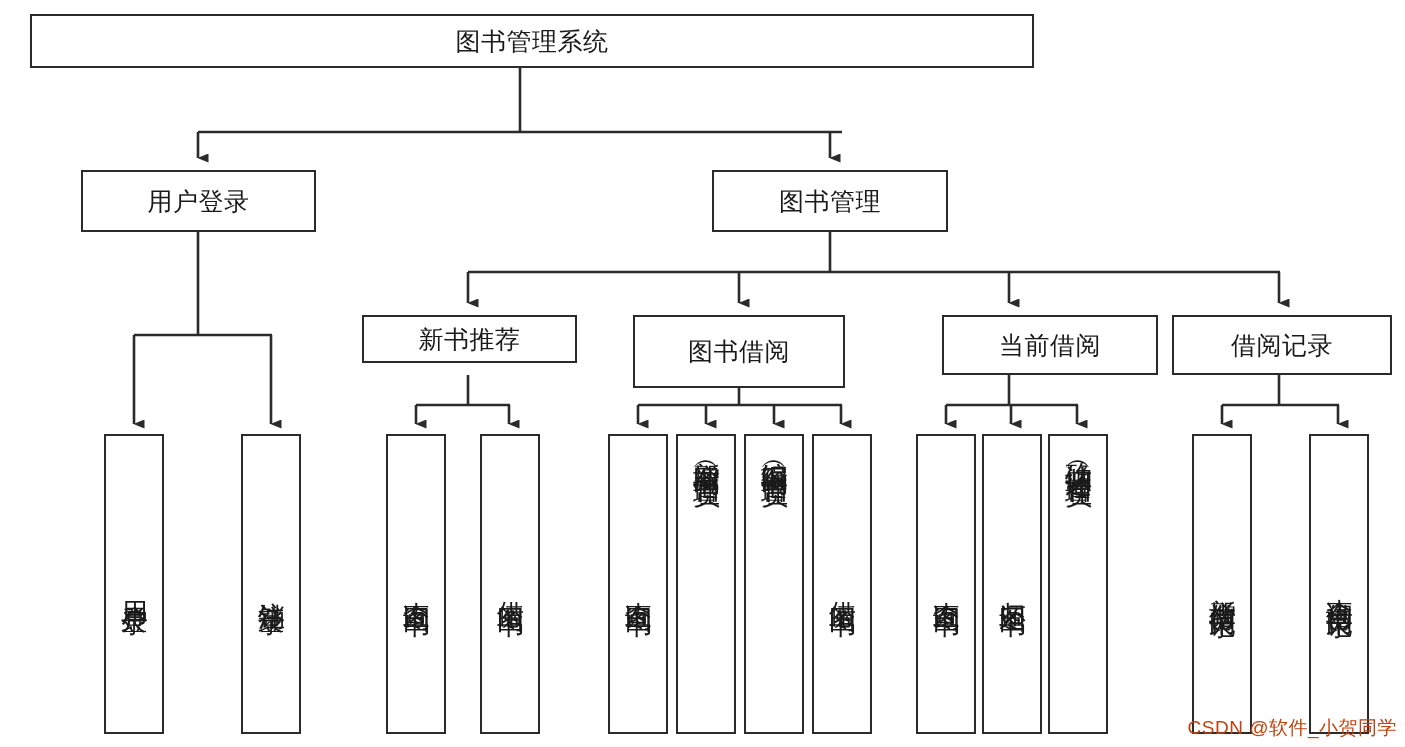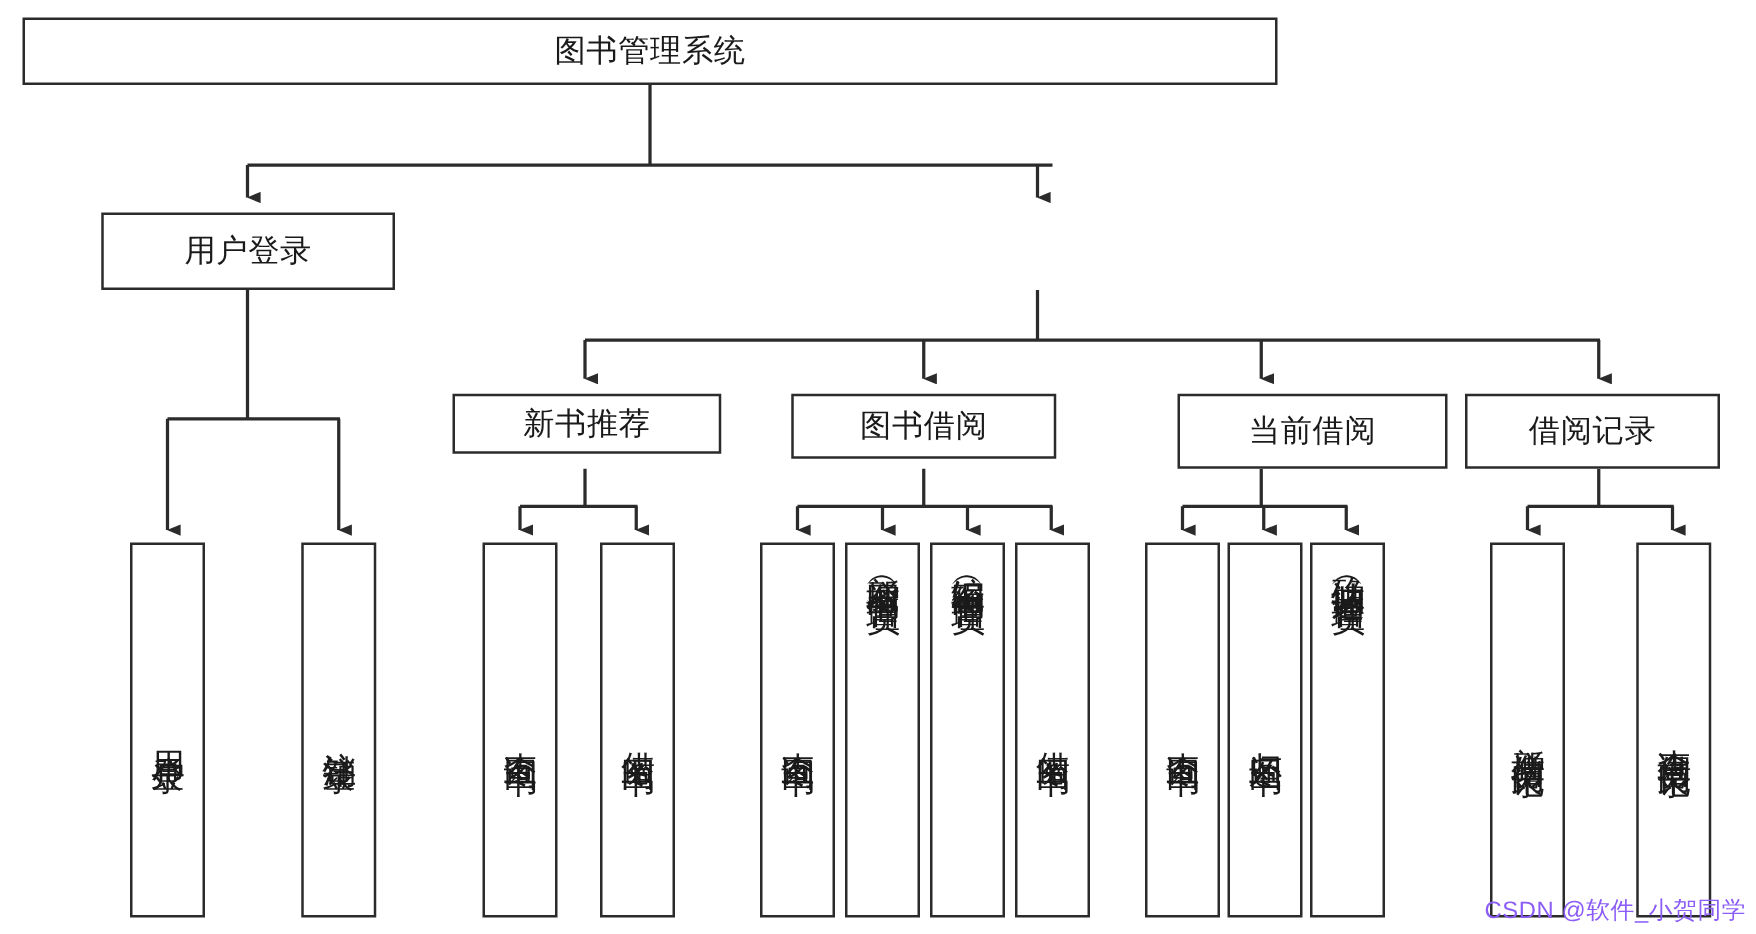--- a/index.html
+++ b/index.html
@@ -63,21 +63,21 @@
     max-height: 286px;
   }
   .leaf.centered {
     align-items: center;
   }
   #watermark {
     position: absolute;
     right: 8px;
     bottom: 6px;
     font-size: 19px;
-    color: #8b5cf6;
+    color: #c2410c;
     letter-spacing: 0.5px;
     z-index: 5;
     white-space: nowrap;
     font-family: "Liberation Sans", "DejaVu Sans", sans-serif;
   }
 </style>
 </head>
 <body>
 
 <div id="canvas">
@@ -125,38 +125,41 @@
       <path d="M1011,405 L1011,424" marker-end="url(#arrow)"></path>
       <path d="M1077,405 L1077,424" marker-end="url(#arrow)"></path>
 
       <path d="M1279,375 L1279,405"></path>
       <path d="M1222,405 L1339,405"></path>
       <path d="M1222,405 L1222,424" marker-end="url(#arrow)"></path>
       <path d="M1338,405 L1338,424" marker-end="url(#arrow)"></path>
     </g>
   </svg>
 
-  <div class="node root horiz" style="left:18px; top:14px; width:1004px; height:54px;justify-content:center;">
+  <div class="node root horiz" style="left:30px; top:14px; width:1004px; height:54px;justify-content:center;">
     <span class="node-label">图书管理系统</span>
   </div>
 
   <div class="node horiz" style="left:81px; top:170px; width:235px; height:62px;">
     <span class="node-label">用户登录</span>
   </div>
+  <div class="node horiz" style="left:712px; top:170px; width:236px; height:62px;">
+    <span class="node-label">图书管理</span>
+  </div>
 
   <div class="node horiz" style="left:362px; top:315px; width:215px; height:48px;">
     <span class="node-label">新书推荐</span>
   </div>
-  <div class="node horiz" style="left:633px; top:315px; width:212px; height:52px;">
+  <div class="node horiz" style="left:633px; top:315px; width:212px; height:73px;">
     <span class="node-label">图书借阅</span>
   </div>
   <div class="node horiz" style="left:902px; top:315px; width:216px; height:60px;margin-left:40px;">
     <span class="node-label">当前借阅</span>
   </div>
-  <div class="node horiz" style="left:1172px; top:315px; width:204px; height:60px;">
+  <div class="node horiz" style="left:1172px; top:315px; width:220px; height:60px;">
     <span class="node-label">借阅记录</span>
   </div>
 
   <div class="node leaf centered" style="left:104px; top:434px; width:60px; height:300px;">
     <span class="node-label">用户登录</span>
   </div>
   <div class="node leaf centered" style="left:241px; top:434px; width:60px; height:300px;">
     <span class="node-label">注销登录</span>
   </div>
 

